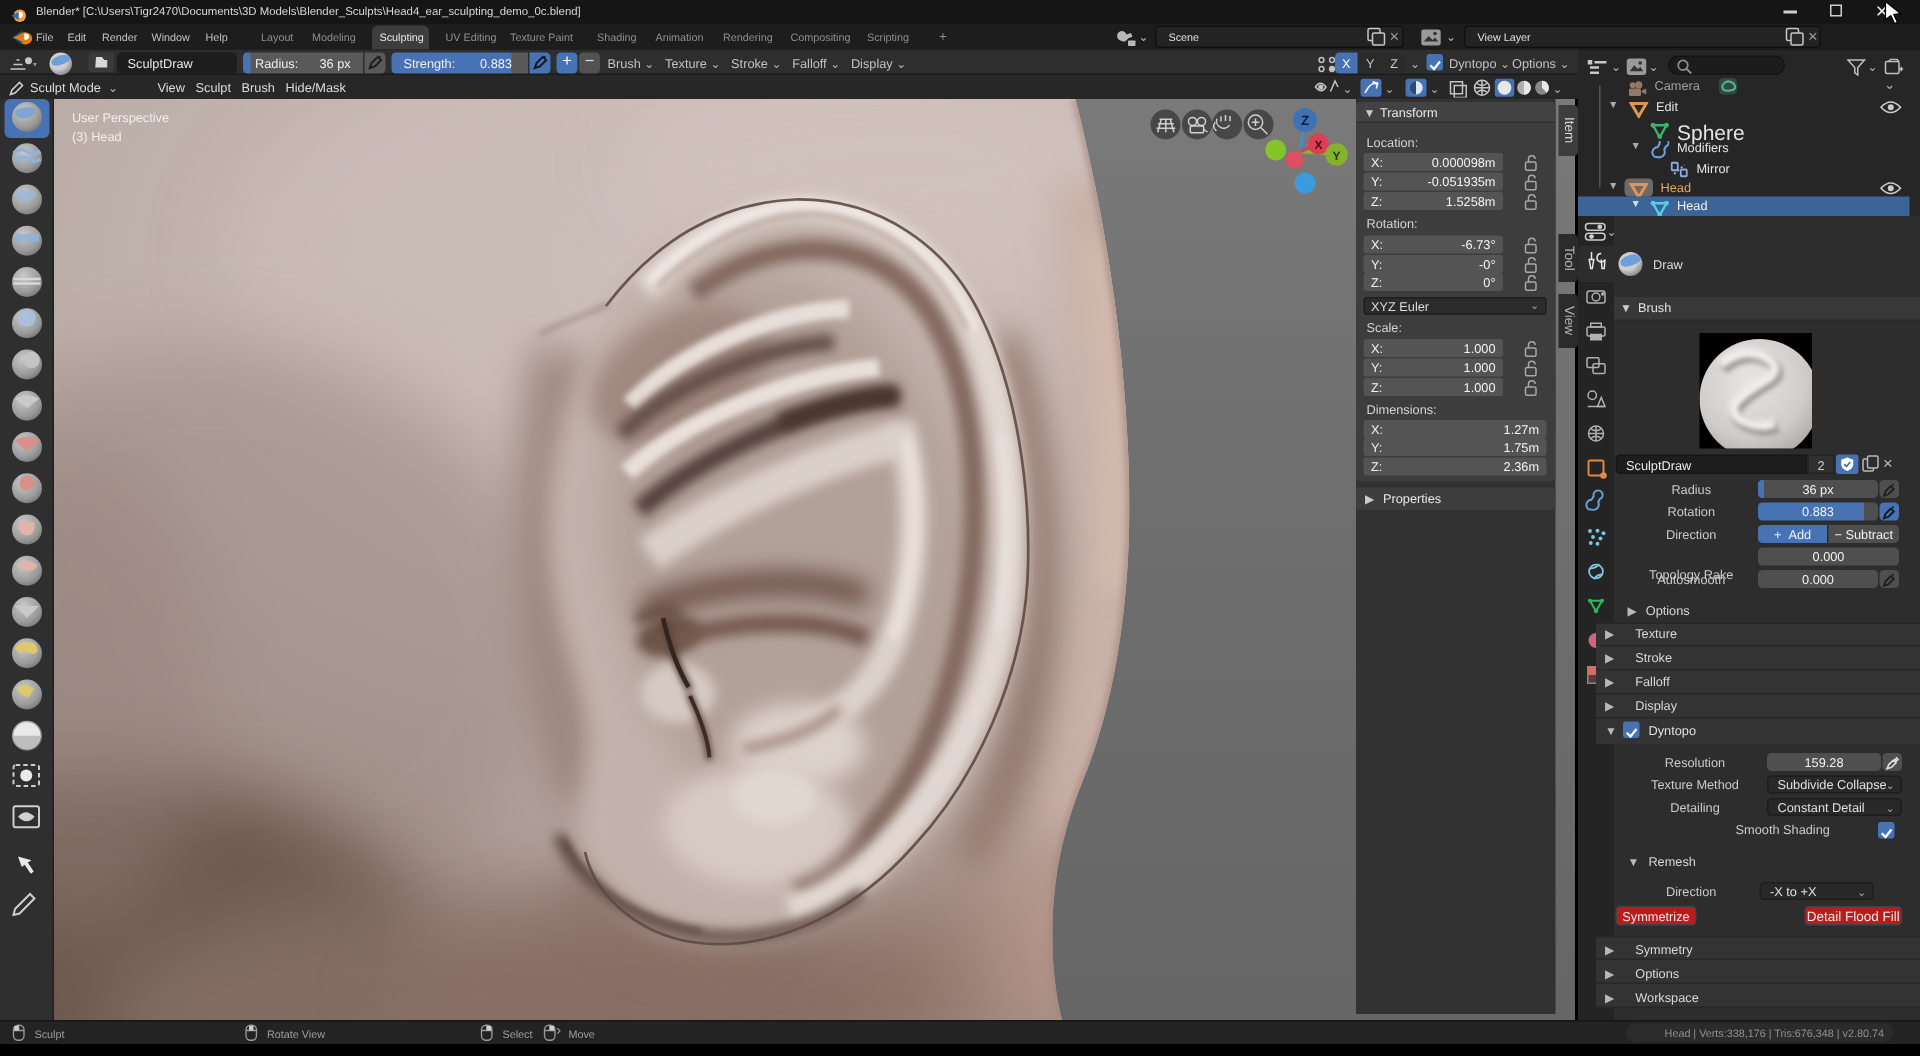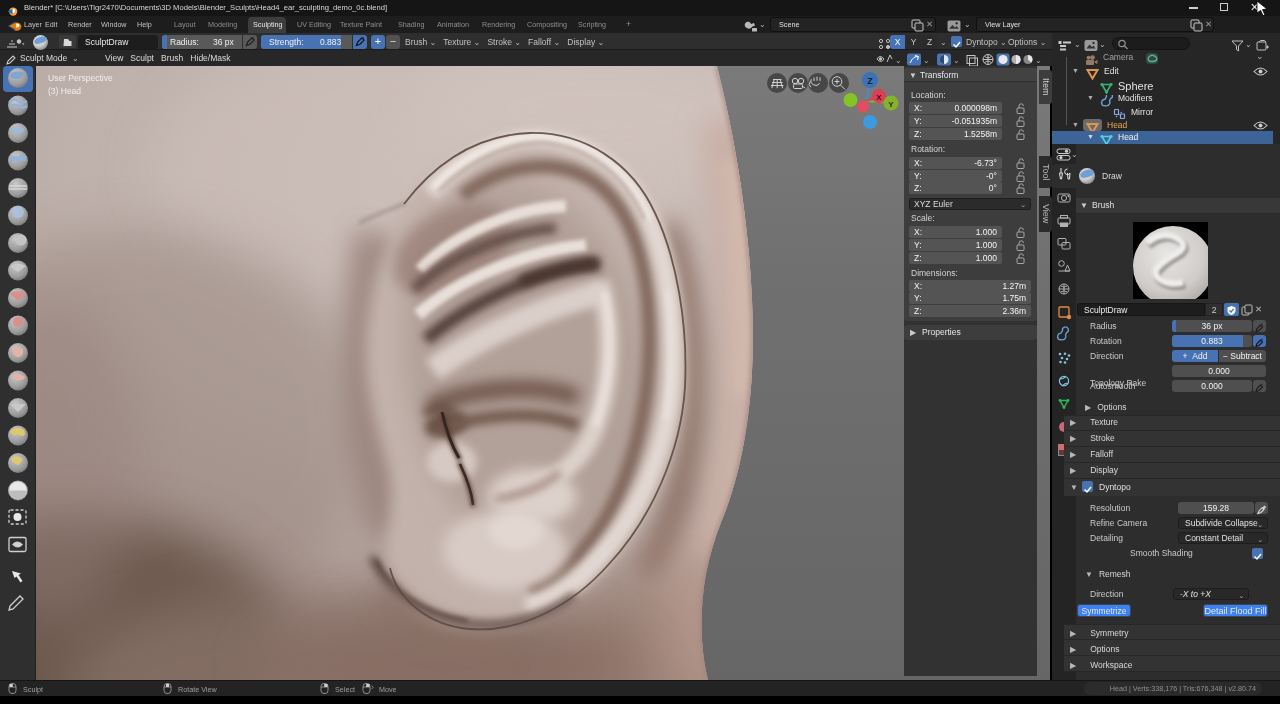--- a/index.html
+++ b/index.html
@@ -10,26 +10,26 @@
   .txt { color:#c2c2c2; font-size:11px; }
   .chev { font-size:8px; color:#b5b5b5; }
   .nf { position:absolute; left:909px; width:93px; height:12px; background:#545454;
     border-radius:2px; font-size:8.5px; color:#f4f4f4; line-height:12px; }
   .nf b { font-weight:normal; position:absolute; left:5px; }
   .nf i { font-style:normal; position:absolute; right:5px; }
   .nf.wide { width:122px; }
   .ph { position:absolute; left:1064px; width:216px; height:14px; font-size:8.5px;
     color:#d8d8d8; }
   .ph .tri { font-size:8px; color:#b8b8b8; margin-right:6px; }
-  .pl { position:absolute; font-size:8.5px; color:#cbcbcb; text-align:left; }
+  .pl { position:absolute; font-size:8.5px; color:#cbcbcb; text-align:center; }
   .pf { position:absolute; background:#4f4f4f; border-radius:3px; font-size:8.5px;
     color:#f2f2f2; text-align:center; height:12px; line-height:12px; }
   .pdrop { position:absolute; background:#282828; border:1px solid #1d1d1d; border-radius:3px;
     font-size:8.5px; color:#e0e0e0; height:12px; line-height:10px; padding-left:6px; }
-  .pbtn { position:absolute; background:#3b82f6; border:1px solid #444; border-radius:3px;
+  .pbtn { position:absolute; background:#b91c1c; border:1px solid #444; border-radius:3px;
     font-size:8.5px; color:#e8e8e8; height:13px; line-height:12px; text-align:center; }
 </style>
 </head>
 <body>
 <div id="stage">
 
   <div class="abs" style="left:0;top:0;width:1280px;height:16px;background:#151515;"></div>
   <div class="abs" style="left:7px;top:3px;width:11px;height:11px;">
     <svg width="11" height="11" viewBox="0 0 16 16">
         <circle cx="9" cy="8" r="6" fill="#ff9d3c"></circle>
@@ -49,21 +49,21 @@
 
   <div class="abs" style="left:0;top:16px;width:1280px;height:17px;background:#1d1d1d;"></div>
   <div class="abs" style="left:8px;top:18px;width:14px;height:12px;">
     <svg width="14" height="12" viewBox="0 0 24 20">
         <ellipse cx="15" cy="11" rx="8" ry="7" fill="#e87d0d"></ellipse>
         <ellipse cx="15" cy="9" rx="4.5" ry="3.5" fill="#fff"></ellipse>
         <path d="M0 10 L12 2 L12 18 Z" fill="#265787"></path>
         <path d="M2 10 L14 4 l0 12 Z" fill="#e87d0d"></path>
       </svg>
   </div>
-  <div class="abs txt" style="left:24px;top:20px;font-size:7.2px;">Layer</div>
+  <div class="abs txt" style="left:24px;top:20px;font-size:7.2px;">File</div>
   <div class="abs txt" style="left:45px;top:20px;font-size:7.2px;">Edit</div>
   <div class="abs txt" style="left:68px;top:20px;font-size:7.2px;">Render</div>
   <div class="abs txt" style="left:101px;top:20px;font-size:7.2px;">Window</div>
   <div class="abs txt" style="left:137px;top:20px;font-size:7.2px;">Help</div>
 
   <div class="abs" style="left:248px;top:17px;width:38px;height:16px;background:#3d3d3d;border-radius:4px 4px 0 0;"></div>
   <div class="abs" style="left:174px;top:20px;font-size:7.2px;color:#8e8e8e;">Layout</div>
   <div class="abs" style="left:208px;top:20px;font-size:7.2px;color:#8e8e8e;">Modeling</div>
   <div class="abs" style="left:253px;top:20px;font-size:7.2px;color:#e8e8e8;">Sculpting</div>
   <div class="abs" style="left:297px;top:20px;font-size:7.2px;color:#8e8e8e;">UV Editing</div>
@@ -600,21 +600,21 @@
       </svg>
 
     <div class="abs" style="left:1100px;top:79.5px;width:13px;height:12px;">
       <svg width="13" height="12">
           <path d="M2 2.5 h9 l-4.5 8z" fill="none" stroke="#3bb273" stroke-width="1.6"></path>
           <circle cx="2" cy="2.5" r="1.6" fill="#3bb273"></circle>
           <circle cx="11" cy="2.5" r="1.6" fill="#3bb273"></circle>
           <circle cx="6.5" cy="10" r="1.6" fill="#3bb273"></circle>
         </svg>
     </div>
-    <div class="abs" style="left:1118px;top:80px;font-size:11px;color:#e4e4e4;">Sphere</div>
+    <div class="abs" style="left:1118px;top:80px;font-size:14px;color:#e4e4e4;">Sphere</div>
 
     <div class="abs" style="left:1087px;top:94px;font-size:7px;color:#aaa;">▼</div>
     <div class="abs" style="left:1100px;top:92.5px;width:13px;height:12px;">
       <svg width="13" height="12">
           <path d="M3 10.5 a3.5 3.5 0 0 1 2-6.3 l1.5-2.5 a3 3 0 1 1 4 2 l-1 2.2 a3.5 3.5 0 0 1-3 5z" fill="none" stroke="#6ba1d8" stroke-width="1.4"></path>
         </svg>
     </div>
     <div class="abs" style="left:1118px;top:93px;font-size:8.5px;color:#e4e4e4;">Modifiers</div>
 
     <div class="abs" style="left:1113px;top:106px;width:13px;height:12px;">
@@ -832,34 +832,34 @@
           <path d="M2.5 5.5 l2.5 2.5 4-5" stroke="#fff" stroke-width="1.5" fill="none"></path>
         </svg>
     </div>
     <div class="abs" style="left:1099px;top:482px;font-size:8.5px;color:#e0e0e0;">Dyntopo</div>
 
     <div class="pl" style="left:1090px;top:502.5px;width:80px;">Resolution</div>
     <div class="pf" style="left:1178px;top:502px;width:76px;">159.28</div>
     <div class="abs" style="left:1255px;top:502px;width:13px;height:12px;background:#4f4f4f;border-radius:3px;"><svg width="13" height="12">
           <path d="M3 9.5 l1.2-2.8 3-3 1.8 1.8-3 3z M8 3.9 l1.4-1.6 1 1-1.6 1.4" stroke="#ddd" stroke-width="1.1" fill="none"></path>
         </svg></div>
-    <div class="pl" style="left:1090px;top:517.5px;width:80px;">Refine Camera</div>
+    <div class="pl" style="left:1090px;top:517.5px;width:80px;">Texture Method</div>
     <div class="pdrop" style="left:1178px;top:517px;width:90px;">Subdivide Collapse<span style="position:absolute;right:4px;top:2px;font-size:7px;color:#aaa;">⌄</span></div>
     <div class="pl" style="left:1090px;top:532.5px;width:80px;">Detailing</div>
     <div class="pdrop" style="left:1178px;top:532px;width:90px;">Constant Detail<span style="position:absolute;right:4px;top:2px;font-size:7px;color:#aaa;">⌄</span></div>
     <div class="pl" style="left:1130px;top:547.5px;width:117px;">Smooth Shading</div>
     <div class="abs" style="left:1252px;top:548px;width:11px;height:11px;background:#4772b3;border-radius:2px;">
       <svg width="11" height="11">
           <path d="M2.5 5.5 l2.5 2.5 4-5" stroke="#fff" stroke-width="1.5" fill="none"></path>
         </svg>
     </div>
 
     <div class="ph" style="left:1085px;top:569px;"><span class="tri">▼</span>Remesh</div>
     <div class="pl" style="left:1090px;top:588.5px;width:75px;">Direction</div>
-    <div class="pdrop" style="left:1173px;top:588px;width:76px;font-style:italic;">-X to +X<span style="position:absolute;right:4px;top:2px;font-size:7px;color:#aaa;">⌄</span></div>
+    <div class="pdrop" style="left:1173px;top:588px;width:76px;">-X to +X<span style="position:absolute;right:4px;top:2px;font-size:7px;color:#aaa;">⌄</span></div>
     <div class="pbtn" style="left:1077px;top:604px;width:54px;">Symmetrize</div>
     <div class="pbtn" style="left:1136px;top:633px;width:62px;">Optimize</div>
     <div class="pbtn" style="left:1203px;top:604px;width:65px;font-size:9px;">Detail Flood Fill</div>
 
     <div class="abs" style="left:1064px;top:624px;width:216px;height:16px;background:#333;border-top:1px solid #272727;border-bottom:1px solid #272727;"></div>
     <div class="ph" style="left:1070px;top:628px;"><span class="tri">▶</span><span style="margin-left:8px;">Symmetry</span></div>
     <div class="abs" style="left:1064px;top:640px;width:216px;height:16px;background:#333;border-bottom:1px solid #272727;"></div>
     <div class="ph" style="left:1070px;top:644px;"><span class="tri">▶</span><span style="margin-left:8px;">Options</span></div>
     <div class="abs" style="left:1064px;top:656px;width:216px;height:16px;background:#333;border-bottom:1px solid #272727;"></div>
     <div class="ph" style="left:1070px;top:660px;"><span class="tri">▶</span><span style="margin-left:8px;">Workspace</span></div>

